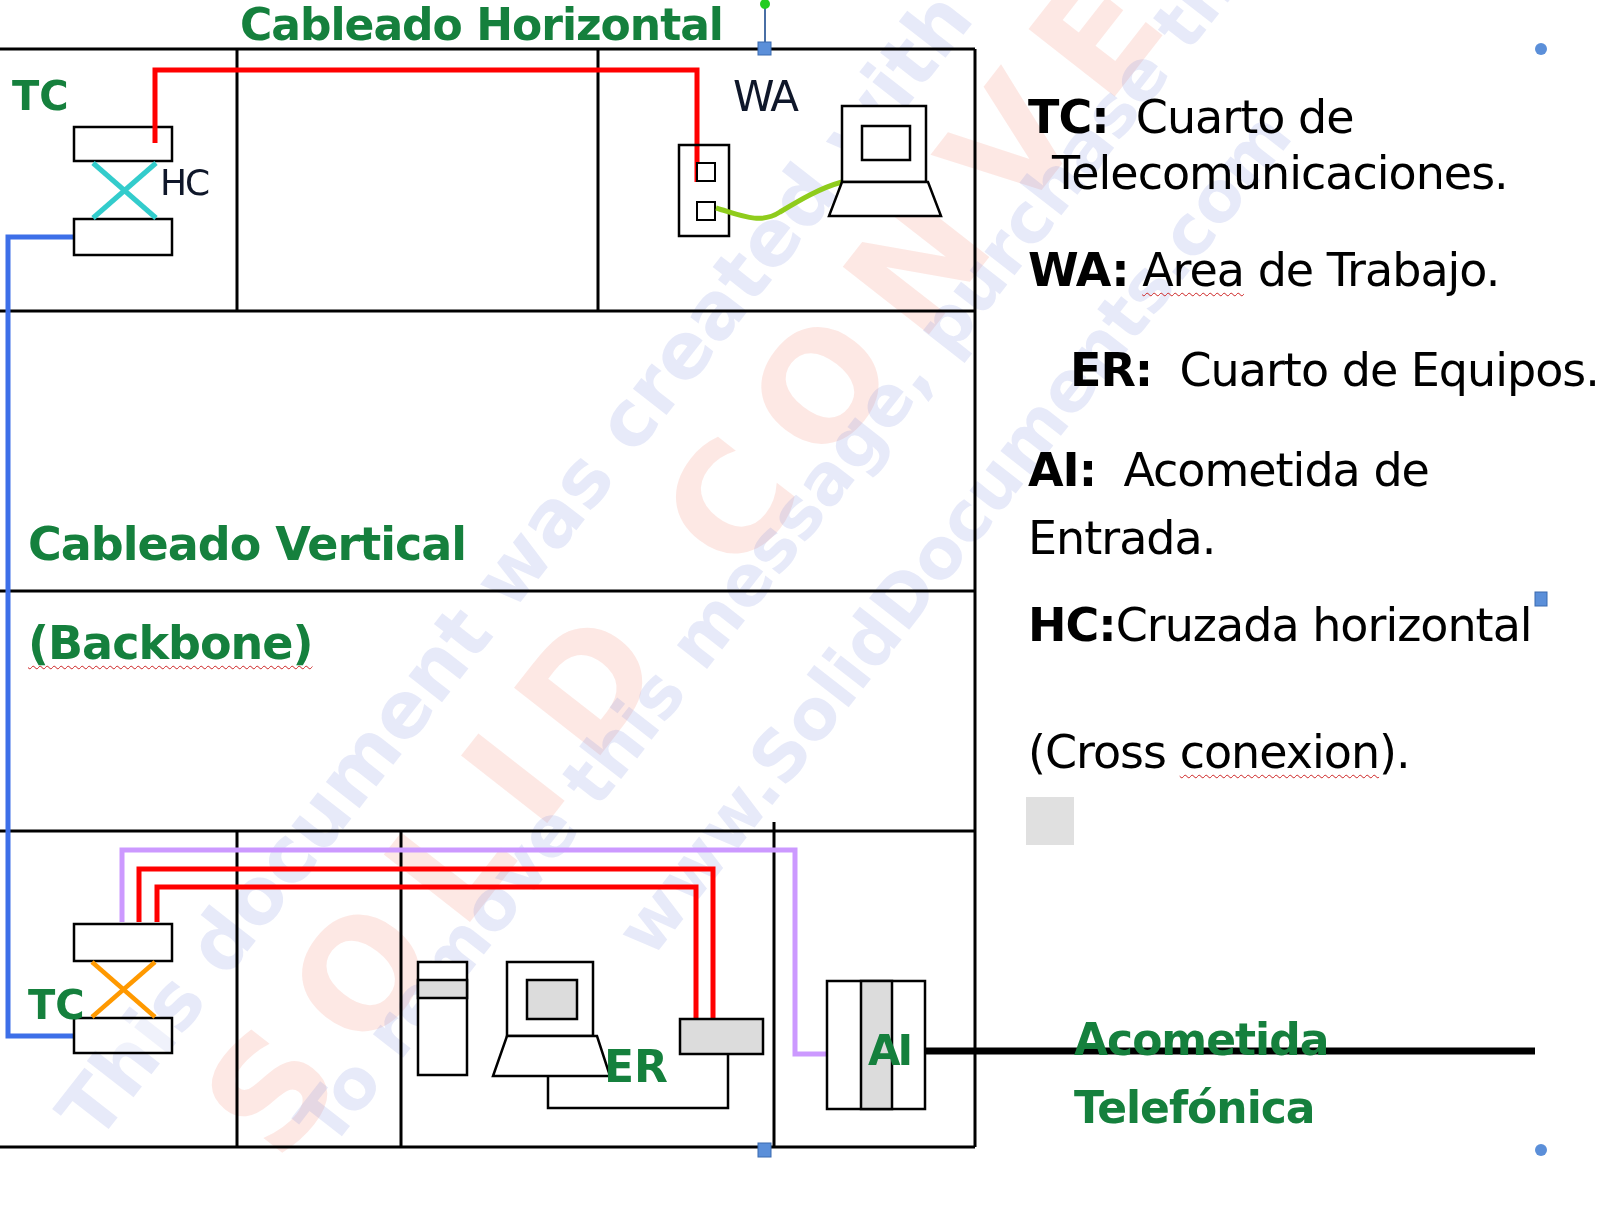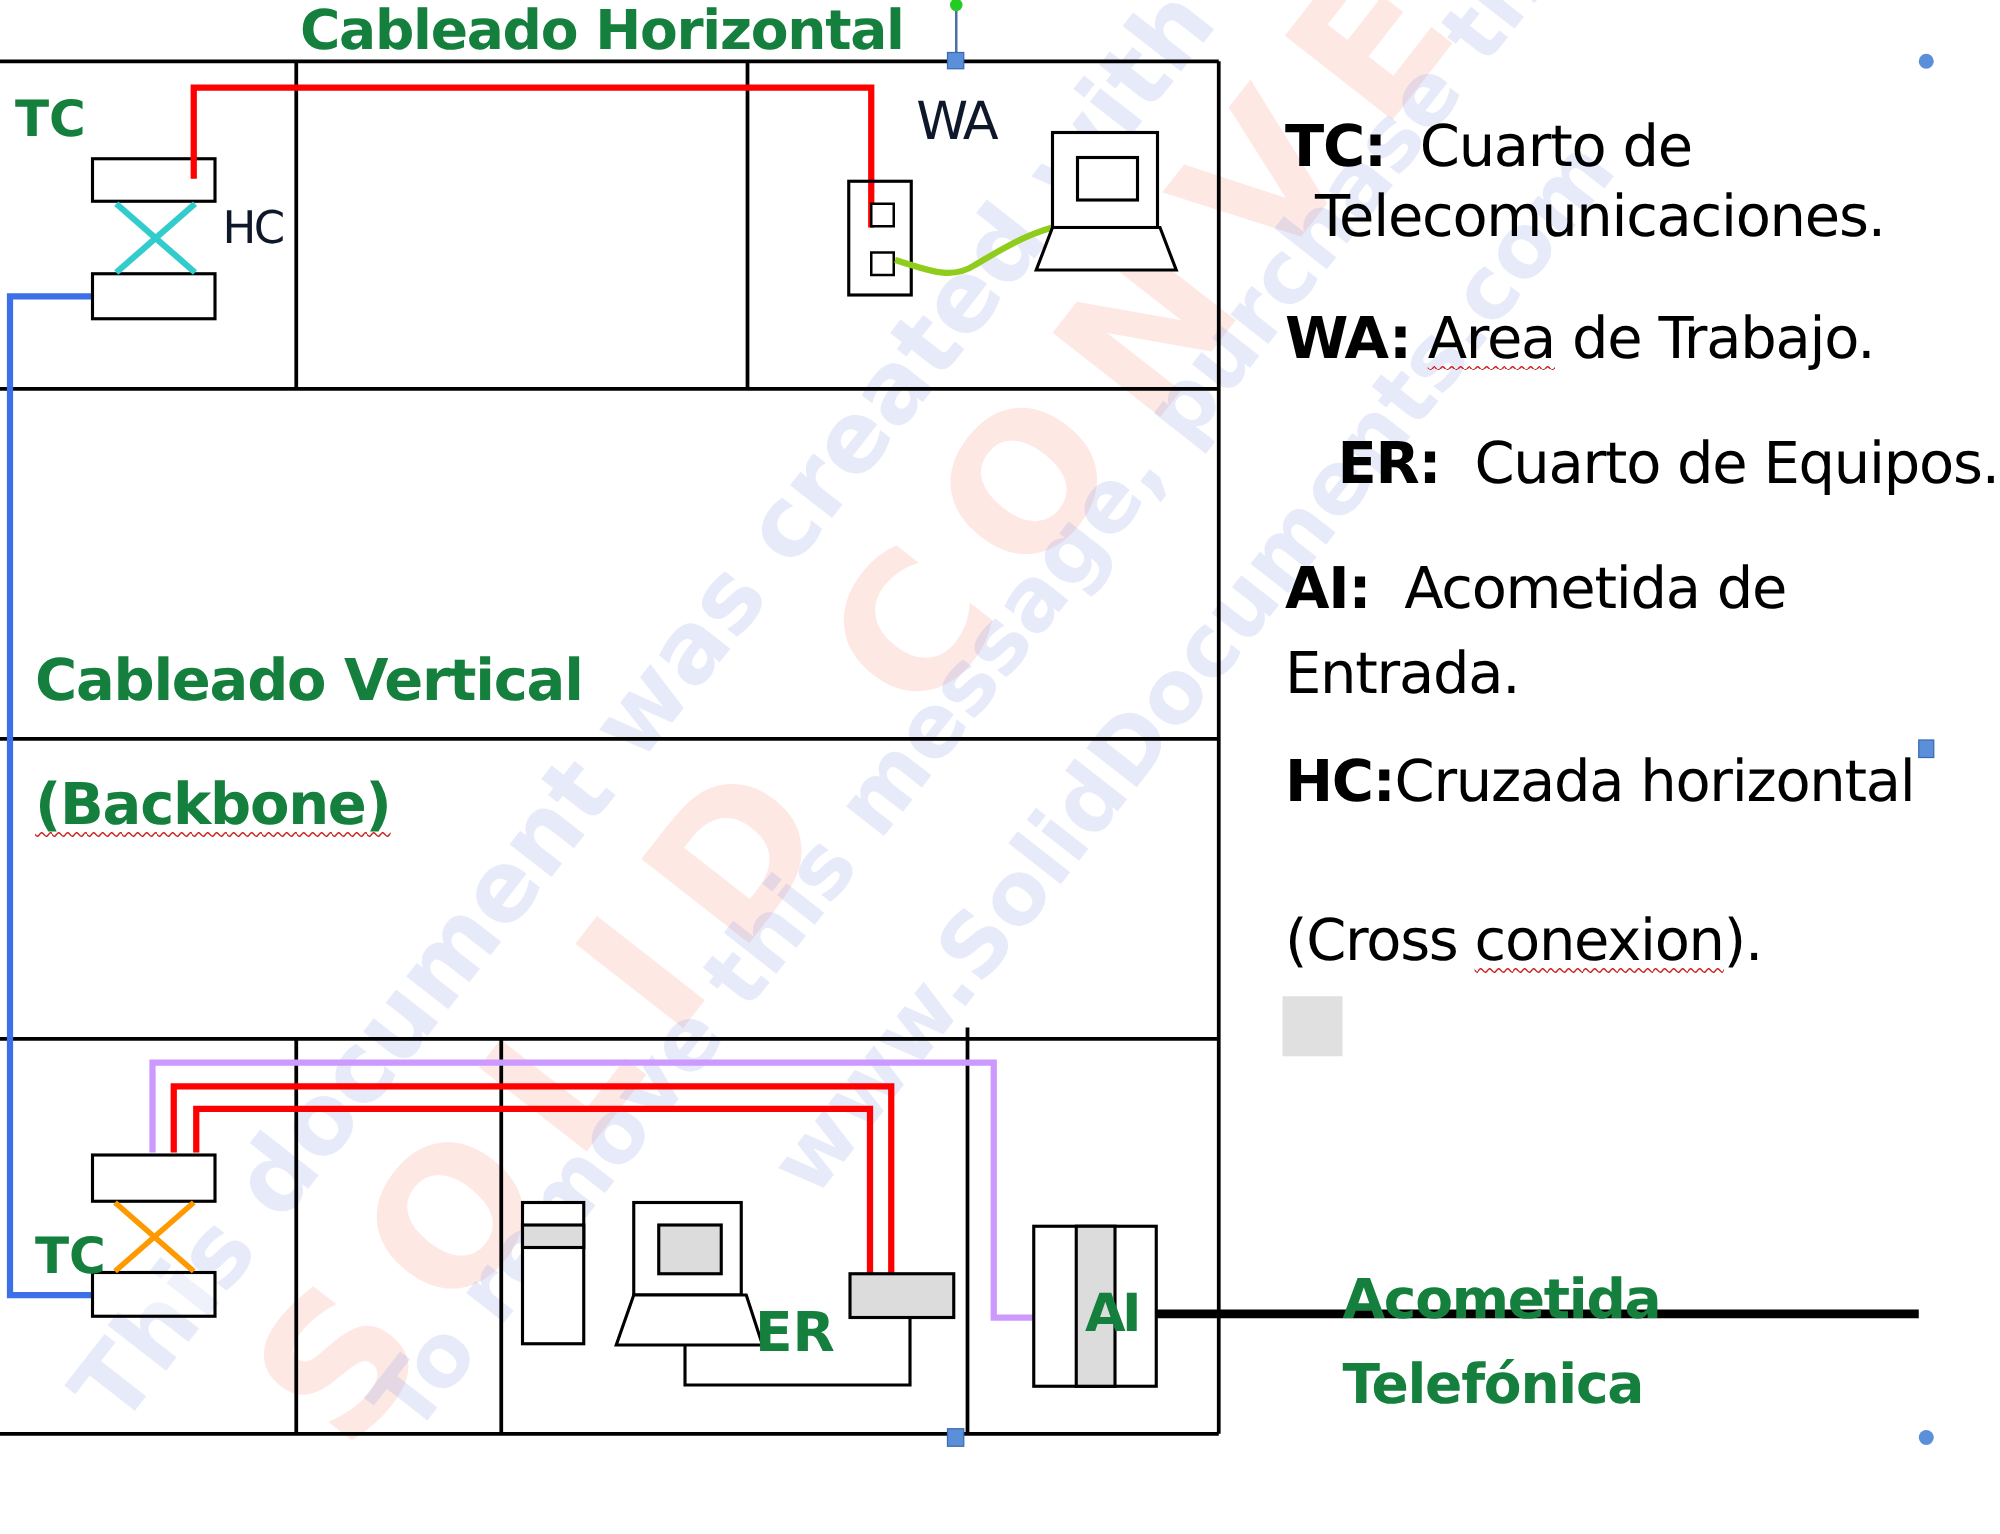--- a/index.html
+++ b/index.html
@@ -105,21 +105,21 @@
     <rect x="758" y="1143" width="13" height="14" fill="#5b8fd9" stroke="#3a6ab0" stroke-width="1"></rect>
     <rect x="1535" y="592" width="12" height="14" fill="#5b8fd9" stroke="#3a6ab0" stroke-width="1"></rect>
     <circle cx="1541" cy="49" r="6" fill="#5b8fd9"></circle>
     <circle cx="1541" cy="1150" r="6" fill="#5b8fd9"></circle>
   </g>
 </svg>
 
 <div class="lbl-bold" style="left:240px; top:3px; font-size:44px; letter-spacing:-1px;">Cableado Horizontal</div>
 
 <div class="lbl-bold" style="left:12px; top:76px; font-size:40px;">TC</div>
-<div class="lbl" style="left:160px; top:165px; font-size:36px; letter-spacing:-2px;margin-left:18px;">HC</div>
+<div class="lbl" style="left:160px; top:165px; font-size:36px; letter-spacing:-2px;">HC</div>
 <div class="lbl" style="left:733px; top:76px; font-size:42px; letter-spacing:-2px;">WA</div>
 
 <div class="lbl-bold" style="left:28px; top:521px; font-size:46px; letter-spacing:-1px;">Cableado Vertical</div>
 <div class="lbl-bold squiggle" style="left:28px; top:620px; font-size:46px; letter-spacing:-1px;">(Backbone)</div>
 
 <div class="lbl-bold" style="left:28px; top:985px; font-size:40px;">TC</div>
 <div class="lbl-bold" style="left:604px; top:1045px; font-size:44px;">ER</div>
 <div class="lbl-bold" style="left:828px; top:1030px; font-size:42px; letter-spacing:-3px;padding-left:40px;">AI</div>
 
 <div class="lbl-bold" style="left:1074px; top:1018px; font-size:44px; letter-spacing:-1px;">Acometida</div>

